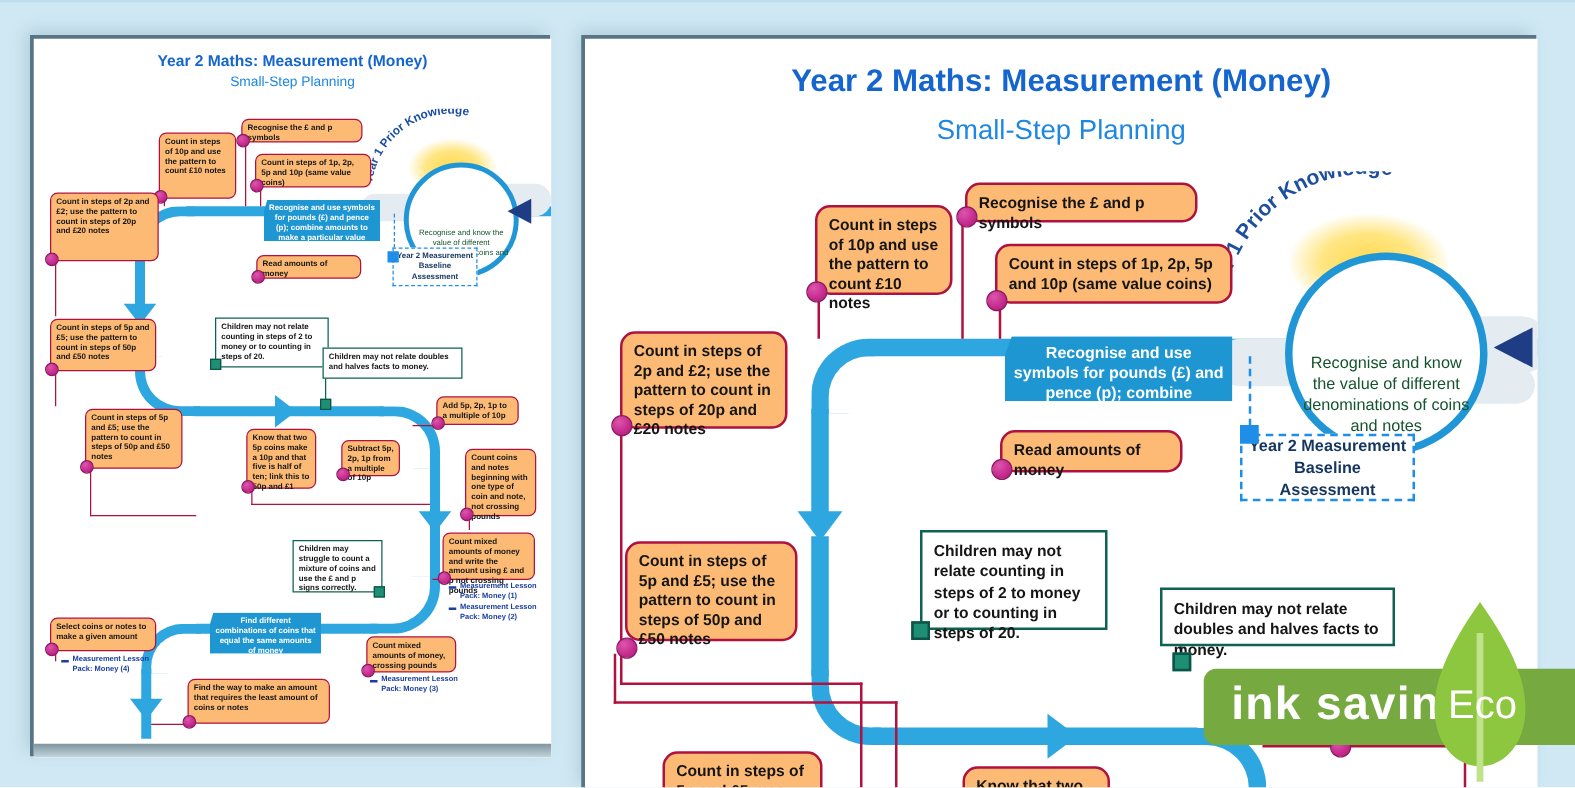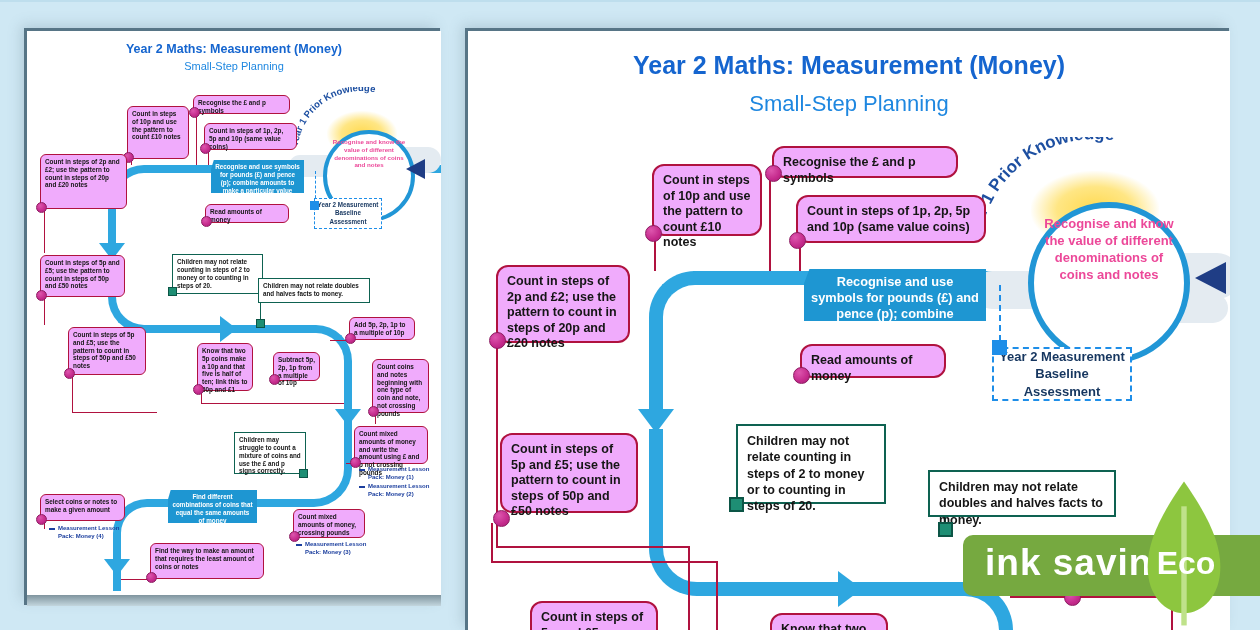--- a/index.html
+++ b/index.html
@@ -7,21 +7,21 @@
           font-family:"Liberation Sans",sans-serif;border-top:2px solid #bedeed;box-sizing:border-box;}
   .page{position:absolute;background:#ffffff;overflow:hidden;
         box-shadow:-2px -2px 0 1px #577586, -6px -6px 12px rgba(90,120,135,.25);}
   .page-left{left:27px;top:29px;width:414px;height:575px;}
   .page-right{left:468px;top:29px;width:762px;height:601px;}
   .page-edge{position:absolute;left:0;right:0;bottom:0;height:11px;
              background:linear-gradient(#7f949e,#c3d6de);}
   .ttl{position:absolute;width:100%;text-align:center;font-weight:bold;color:#1565cf;}
   .sub{position:absolute;width:100%;text-align:center;color:#1e87e0;}
   
-  .sb{position:absolute;background:#f0abfc;border:2.5px solid #b0123f;border-radius:12px;
+  .sb{position:absolute;background:#fdba74;border:2.5px solid #b0123f;border-radius:12px;
       padding:7px 9px;font-size:12.5px;line-height:1.24;font-weight:600;color:#151515;
       box-sizing:border-box;z-index:7;}
   .sb.sm{border-width:1.3px;border-radius:6px;padding:3px 4px;font-size:6.4px;line-height:1.22;}
   .dot{position:absolute;border-radius:50%;background:radial-gradient(circle at 35% 30%,#dd55ad,#c42a8c 60%,#a81f74);
        border:1px solid #8c1a61;z-index:9;}
   .dot.rg{width:15px;height:15px;left:-9px;bottom:-8px;}
   .dot.sm{width:9px;height:9px;left:-5px;bottom:-5px;}
   
   .tb{position:absolute;background:#fff;border:2px solid #0e6251;padding:7px 9px;
       font-size:12.5px;line-height:1.3;font-weight:600;color:#151515;box-sizing:border-box;z-index:7;}
@@ -33,38 +33,38 @@
       box-sizing:border-box;z-index:8;clip-path:polygon(3% 0,100% 0,100% 100%,0 100%,0 28%);}
   
   .pp{position:absolute;background:#2ea7e0;z-index:2;}
   .pc{position:absolute;box-sizing:border-box;z-index:2;border:0 solid #2ea7e0;}
   .arr{position:absolute;width:0;height:0;z-index:3;}
   .rline{position:absolute;background:#b0123f;z-index:6;}
   
   .cloud{position:absolute;background:#e4ebf1;border-radius:26px;z-index:3;}
   .sun{position:absolute;z-index:3;background:radial-gradient(ellipse at center,#ffd94f 0%,#ffe684 42%,rgba(255,230,130,0) 72%);}
   .circle{position:absolute;background:#fff;border-radius:50%;z-index:4;display:flex;
-          align-items:flex-start;justify-content:center;text-align:center;font-weight:bold;color:#ec4899;}
+          align-items:flex-end;justify-content:center;text-align:center;font-weight:normal;color:#14532d;}
   .arcsvg{position:absolute;z-index:4;}
   .navyarr{position:absolute;width:0;height:0;z-index:5;}
   
   .dash{position:absolute;border:2px dashed #1e8ee8;background:#fff;color:#16365f;font-weight:700;
         text-align:center;box-sizing:border-box;z-index:7;display:flex;align-items:center;justify-content:center;}
   .dsq{position:absolute;background:#1e8ee8;z-index:9;}
   .dline{position:absolute;border-left:2px dashed #1e8ee8;z-index:6;}
   
   .lk{position:absolute;color:#1c3f9e;font-weight:bold;font-size:6px;line-height:1.25;z-index:8;}
   .lk i{position:absolute;left:-9px;top:3px;width:6px;height:1.6px;background:#1c3f9e;}
   
   .eco-badge{position:absolute;left:963px;top:533px;width:297px;height:61px;background:#76a940;
              border-radius:10px 0 0 10px;z-index:50;}
   .eco-badge-label{position:absolute;left:22px;top:7px;font-size:37px;font-weight:600;color:#fff;letter-spacing:1px;}
   .eco-leaf{position:absolute;left:182px;top:-55px;width:78px;height:147px;z-index:51;}
   .eco-label{position:absolute;left:192px;top:10px;width:62px;text-align:center;font-size:32px;
-             font-weight:bold;color:#fff;z-index:52;}
+             font-weight:normal;color:#fff;z-index:52;}
 </style>
 </head>
 <body>
 
 <div class="canvas">
 
   <div class="page page-left">
     <div class="ttl" style="top:11px;font-size:12.5px;">Year 2 Maths: Measurement (Money)</div>
     <div class="sub" style="top:29px;font-size:11px;">Small-Step Planning</div>
 

